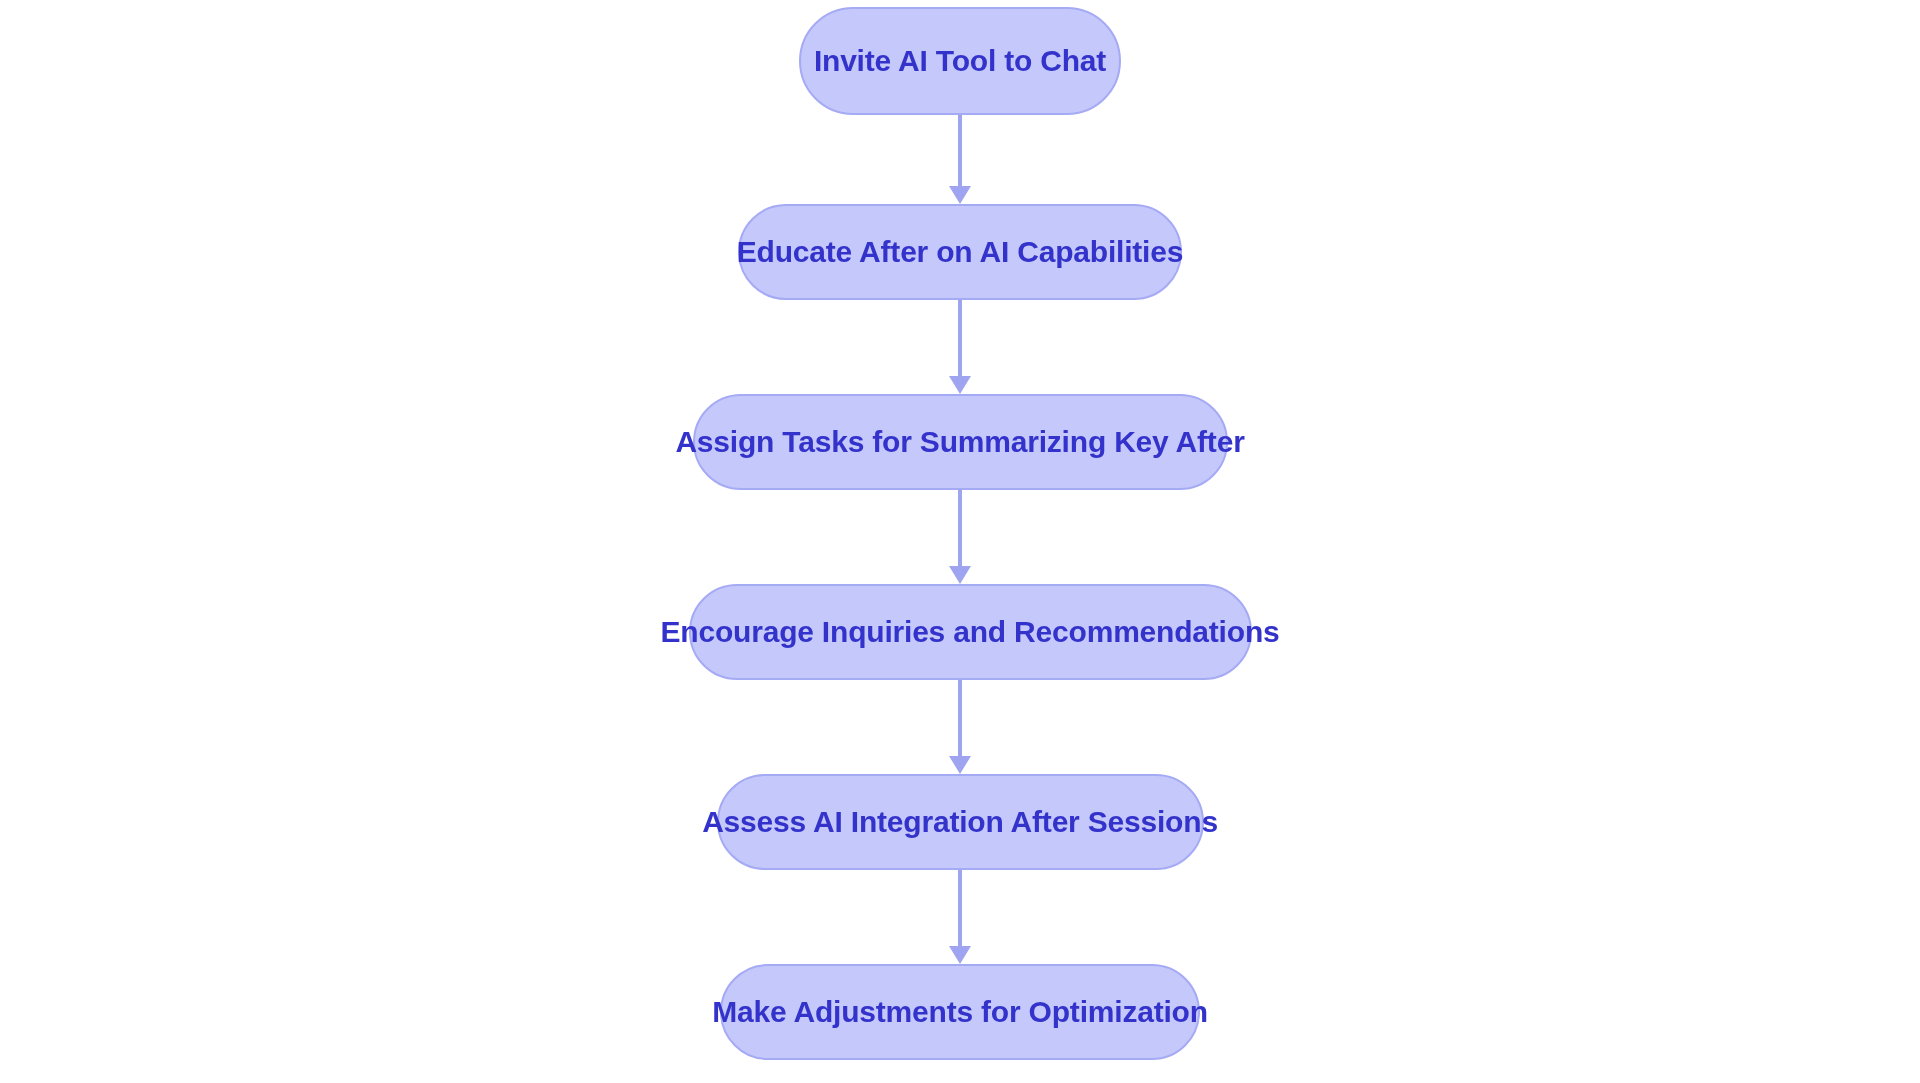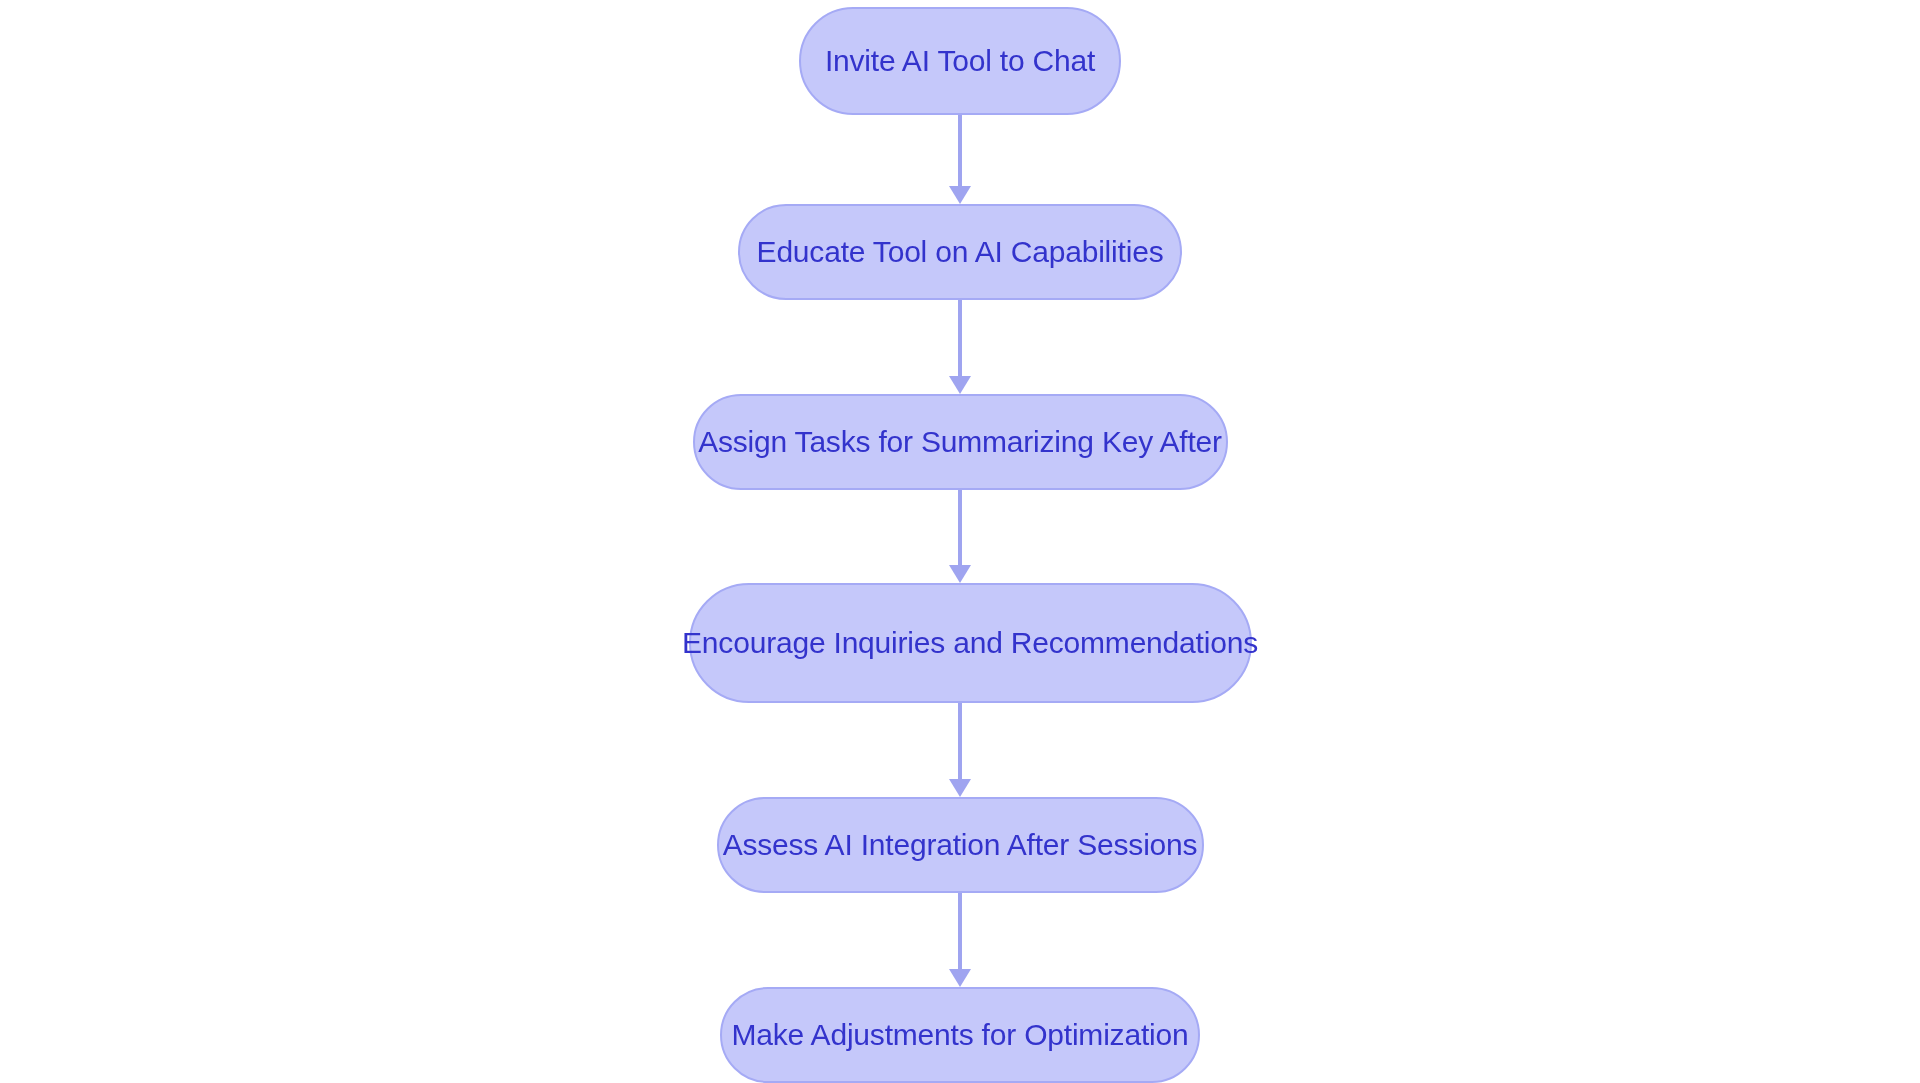--- a/index.html
+++ b/index.html
@@ -27,21 +27,21 @@
   .node {
     box-sizing: border-box;
     display: flex;
     align-items: center;
     justify-content: center;
     background: #c5c8fa;
     border: 2px solid #a5aaf5;
     border-radius: 999px;
     color: #3333cc;
     font-size: 30px;
-    font-weight: 400;
+    font-weight: 700;
     letter-spacing: -0.2px;
     white-space: nowrap;
     line-height: 1;
     padding: 0 46px;
   }
 
   .node-label {
     color: #3333cc;
     pointer-events: none;
   }
@@ -79,38 +79,38 @@
   <div class="node" style="width:322px;height:108px;margin-top:7px;">
     <span class="node-label">Invite AI Tool to Chat</span>
   </div>
 
   <div class="connector" style="height:89px;">
     <div class="stem"></div>
     <div class="head"></div>
   </div>
 
   <div class="node" style="width:444px;height:96px;">
-    <span class="node-label">Educate Tool on AI Capabilities</span>
+    <span class="node-label">Educate After on AI Capabilities</span>
   </div>
 
   <div class="connector" style="height:94px;">
     <div class="stem"></div>
     <div class="head"></div>
   </div>
 
   <div class="node" style="width:535px;height:96px;">
     <span class="node-label">Assign Tasks for Summarizing Key After</span>
   </div>
 
   <div class="connector" style="height:94px;">
     <div class="stem"></div>
     <div class="head"></div>
   </div>
 
-  <div class="node" style="width:563px;height:120px;margin-left:20px;">
+  <div class="node" style="width:563px;height:96px;margin-left:20px;">
     <span class="node-label">Encourage Inquiries and Recommendations</span>
   </div>
 
   <div class="connector" style="height:94px;">
     <div class="stem"></div>
     <div class="head"></div>
   </div>
 
   <div class="node" style="width:487px;height:96px;text-align:right;">
     <span class="node-label">Assess AI Integration After Sessions</span>

